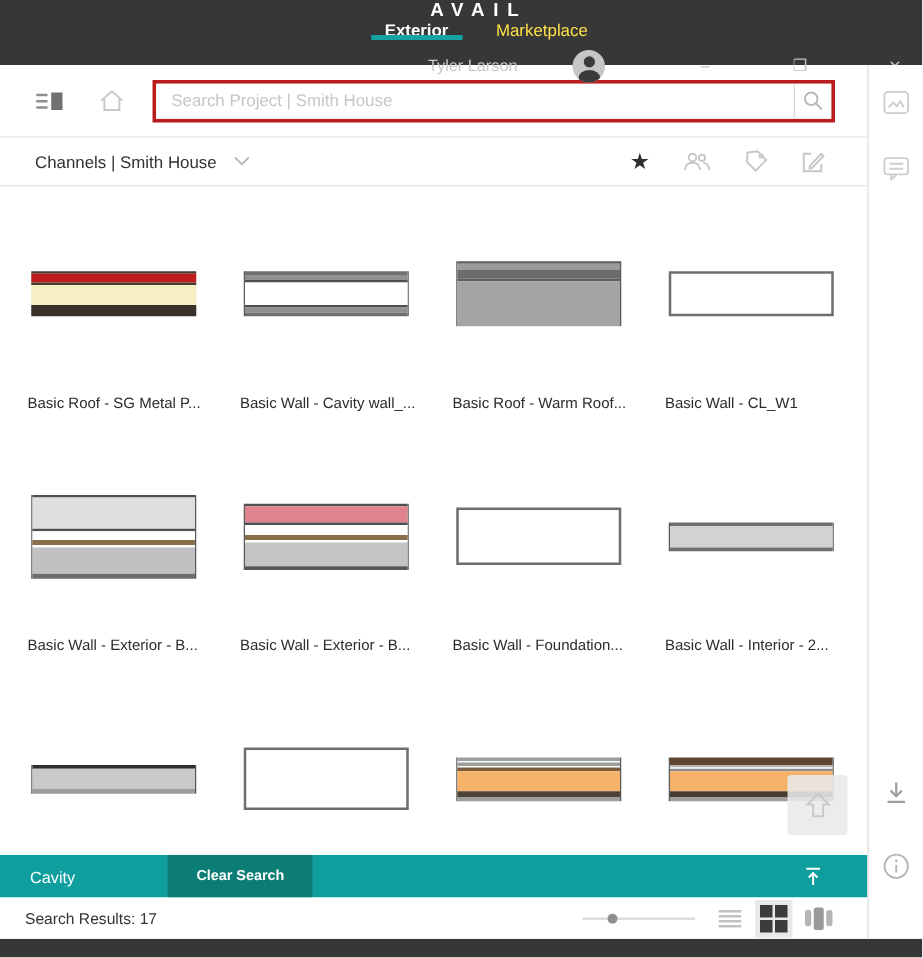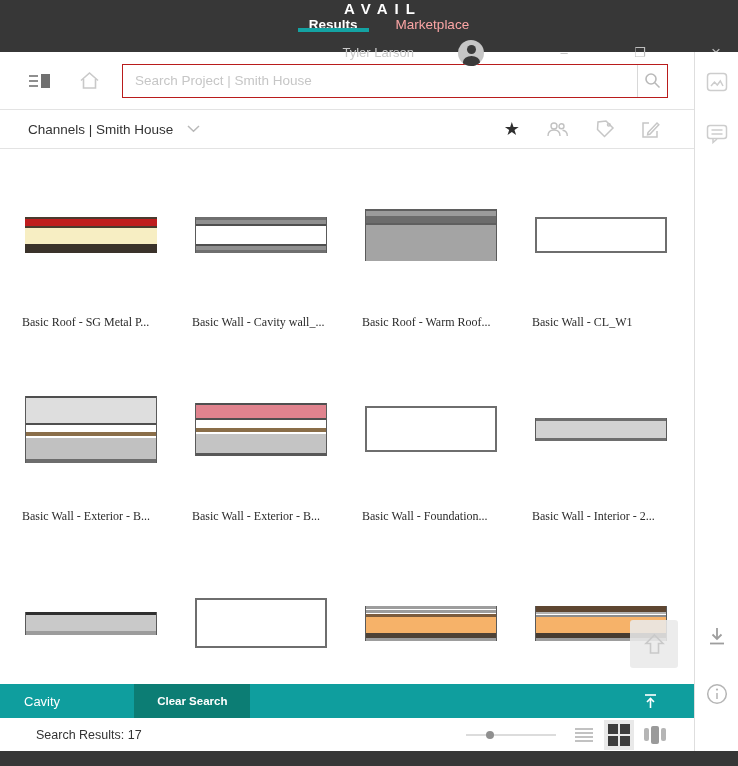--- a/index.html
+++ b/index.html
@@ -3,74 +3,74 @@
 <meta charset="utf-8">
 <style>
   * { margin:0; padding:0; box-sizing:border-box; }
   body { font-family:"Liberation Sans", sans-serif; background:#fff; }
   .window { width:738px; height:766px; position:relative; background:#fff; overflow:hidden; }
 
   
   .titlebar { height:52px; background:#373737; display:flex; align-items:center;flex-direction:column; }
   .logo { align-self:center; margin-left:28px; color:#fff; font-size:15px; font-weight:600; letter-spacing:7px; }
   .tabs { display:flex; margin-left:40px; gap:38px; }
-  .tab { position:relative; display:flex; align-items:center; color:#fca5a5; font-size:13.5px; cursor:pointer; }
+  .tab { position:relative; display:flex; align-items:center; color:#fde047; font-size:13.5px; cursor:pointer; }
   .tab.active { color:#fff; font-weight:700; }
   .tab.active::after { content:""; position:absolute; left:-11px; right:-11px; bottom:0; height:4px; background:#14a3a3; }
   .tb-right { margin-left:auto; display:flex; align-items:center;gap:32px; }
   .user { color:#c9c9c9; font-size:13px; margin-right:12px; }
   .avatar { width:26px; height:26px; border-radius:50%; background:#c6c6c6; overflow:hidden; position:relative; margin-right:26px; }
   .avatar .head { position:absolute; left:8.5px; top:5px; width:9px; height:9px; border-radius:50%; background:#3a3a3a; }
   .avatar .torso { position:absolute; left:4.5px; top:16px; width:17px; height:12px; border-radius:50% 50% 0 0; background:#3a3a3a; }
   .winctl { width:44px; text-align:center; color:#bdbdbd; font-size:13px; line-height:41px; cursor:pointer; }
   .winctl.close { font-size:17px; }
 
   
   .app { display:flex; height:699px; }
   .main { width:694px; display:flex; flex-direction:column; }
   .sidebar { width:44px; border-left:1px solid #dedede; display:flex; flex-direction:column; align-items:center; padding-bottom:42px; background:#fff; }
   .sb-icon { cursor:pointer; }
   .sb-spacer { flex:1; }
 
   
   .toolbar { height:58px; display:flex; align-items:center; border-bottom:1px solid #e3e3e3; }
   .tool-icon { margin-left:28px; cursor:pointer; display:flex; }
-  .search-group { display:flex; height:34px; border:1px solid #b91c1c; flex:1; margin:0 26px 0 22px; background:#fff; }
+  .search-group { display:flex; height:34px; border:3px solid #b91c1c; flex:1; margin:0 26px 0 22px; background:#fff; }
   .search-group input { flex:1; border:none; outline:none; padding:0 12px; font-size:13.5px; color:#444; font-family:"Liberation Sans",sans-serif; }
   .search-group input::placeholder { color:#c6c6c6; }
   .search-btn { width:30px; border:none; border-left:1px solid #d8d8d8; background:#fff; display:flex; align-items:center; justify-content:center; cursor:pointer; }
 
   
   .project-row { height:39px; border-bottom:1px solid #e3e3e3; display:flex; align-items:center; padding-left:28px; }
   .project-title { font-size:13.5px; color:#333; }
   .chev { margin-left:14px; display:flex; cursor:pointer; }
   .proj-actions { margin-left:auto; display:flex; align-items:center; gap:26px; margin-right:34px; }
   .star { color:#2f2f2f; font-size:18px; line-height:1; cursor:pointer; }
   .proj-actions svg { cursor:pointer; }
 
   
   .content { height:535px; position:relative; overflow:hidden; }
   .grid { display:grid; grid-template-columns:repeat(4,150px); column-gap:20px; padding:12px 0 0 20px; }
   .cell { height:194px; cursor:pointer; }
   .thumb-box { height:148px; display:flex; align-items:center; }
   .thumb { width:132px; margin-left:5px; }
   .thumb.sides { border-left:1px solid #5a5a5a; border-right:1px solid #5a5a5a; }
   .thumb.outline { border:2px solid #6e6e6e; background:#fff; }
-  .cell-label { font-size:12px; color:#2b2b2b; padding-left:2px; margin-top:6px; white-space:nowrap; overflow:hidden;font-family:Liberation Serif, serif; }
+  .cell-label { font-size:12px; color:#2b2b2b; padding-left:2px; margin-top:6px; white-space:nowrap; overflow:hidden; }
   .scroll-top { position:absolute; right:16px; bottom:16px; width:48px; height:48px; background:rgba(233,233,233,0.88); border-radius:3px; display:flex; align-items:center; justify-content:center; cursor:pointer; }
 
   
   .filters-bar { height:34px; background:#0f9e9e; display:flex; align-items:center; }
   .filters-label { margin-left:24px; font-size:13px; color:#fff; }
   .clear-btn { margin-left:74px; align-self:stretch; background:#0c7d74; color:#fff; border:none; font-size:11.5px; font-weight:700; padding:0 23px; cursor:pointer; font-family:"Liberation Sans",sans-serif; }
   .collapse-icon { margin-left:auto; margin-right:36px; display:flex; cursor:pointer; }
 
   
   .status-bar { height:33px; display:flex; align-items:center; background:#fff; }
-  .results { margin-left:36px; font-size:12.5px; color:#333; }
+  .results { margin-left:20px; font-size:12.5px; color:#333; }
   .results b { font-weight:400; }
   .sb-flex { flex:1; }
   .slider { position:relative; width:90px; height:10px; margin-right:18px; cursor:pointer; }
   .slider .track { position:absolute; top:4px; left:0; right:0; height:2px; background:#dcdcdc; }
   .slider .knob { position:absolute; top:1px; left:20px; width:8px; height:8px; border-radius:50%; background:#8f8f8f; }
   .view-list { display:flex; cursor:pointer; margin-right:10px; }
   .view-grid { width:30px; height:30px; background:#e9e9e9; display:grid; grid-template-columns:10px 10px; grid-template-rows:10px 10px; gap:2px; align-content:center; justify-content:center; cursor:pointer; margin-right:10px; }
   .view-grid div { background:#3c3c3c; }
   .view-carousel { display:flex; align-items:center; gap:2px; cursor:pointer; margin-right:28px; }
   .view-carousel i { display:block; border-radius:2px; background:#b5b5b5; }
@@ -80,21 +80,21 @@
   .bottom-strip { height:26px; background:#373737; }
 </style>
 </head>
 <body>
 
 <div class="window">
 
   <div class="titlebar">
     <div class="logo">AVAIL</div>
     <div class="tabs">
-      <div class="tab active">Results</div>
+      <div class="tab active">Exterior</div>
       <div class="tab">Marketplace</div>
     </div>
     <div class="tb-right">
       <span class="user">Tyler Larson</span>
       <span class="avatar">
           <span class="head"></span>
           <span class="torso"></span>
         </span>
       <span class="winctl">–</span>
       <span class="winctl">❐</span>

